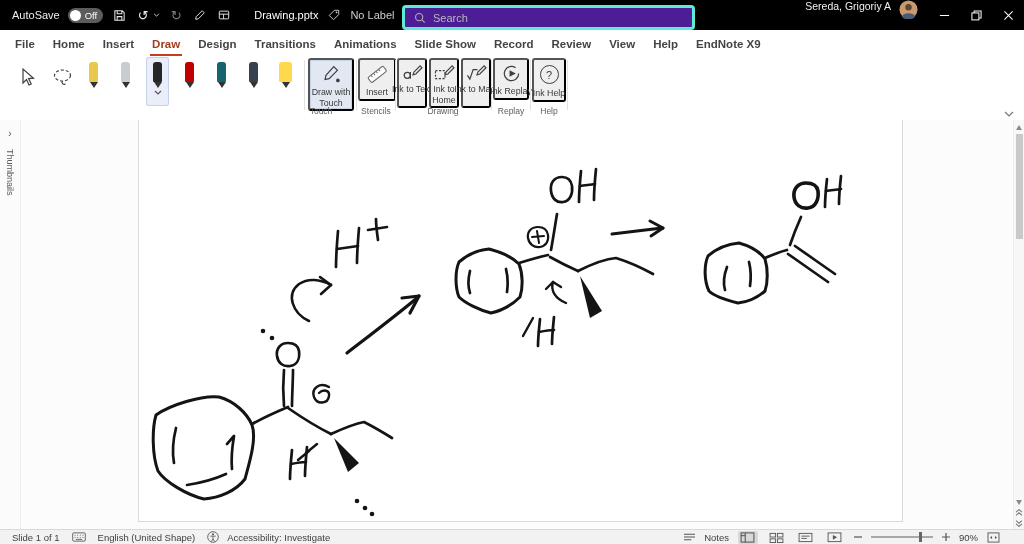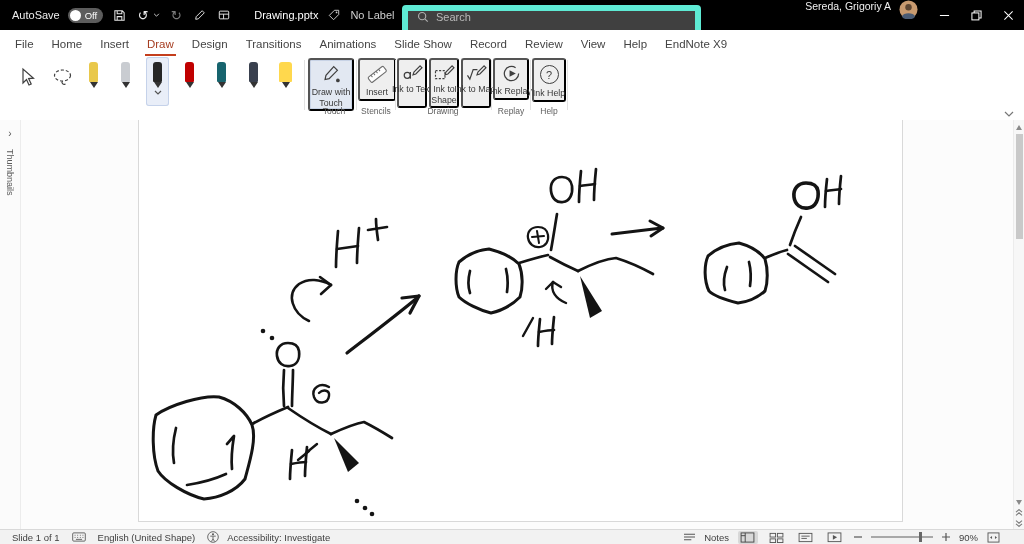--- a/index.html
+++ b/index.html
@@ -12,30 +12,30 @@
   .tb-left{display:flex;align-items:center;gap:8px;padding-left:12px;white-space:nowrap;}
   .glyph{font-family:"DejaVu Sans",sans-serif;}
   .toggle{display:flex;align-items:center;background:#5c5c5c;border-radius:8px;height:15px;padding:0 6px 0 2px;gap:4px;}
   .knob{width:11px;height:11px;border-radius:50%;background:#fff;}
   .toggle-text{font-size:9.5px;color:#fff;}
   .tb-icon{display:flex;align-items:center;justify-content:center;width:16px;height:18px;color:#e8e8e8;font-size:13px;}
   .tb-icon.disabled{color:#7a7a7a;}
   .tb-caret{margin-left:-6px;color:#cfcfcf;}
   .tb-file{color:#fff;margin-left:14px;}
   .tb-dim{color:#cfcfcf;}
-  .searchbox{position:absolute;left:402px;top:5px;width:278px;height:19px;background:#404040;
-             border:6px solid #5eead4;border-radius:4px;display:flex;gap:7px;
+  .searchbox{position:absolute;left:402px;top:5px;width:278px;height:19px;background:#4c1d95;
+             border:3px solid #5eead4;border-radius:4px;display:flex;align-items:center;gap:7px;
              padding-left:9px;color:#b9b9b9;font-size:11px;}
   .tb-right{position:absolute;right:0;top:0;height:30px;display:flex;align-items:flex-start;}
   .tb-user{font-size:10.5px;color:#f0f0f0;margin-right:8px;}
   .win-btn{width:32px;height:30px;display:flex;align-items:center;justify-content:center;}
   
   .tabrow{position:absolute;left:0;top:30px;width:100%;height:26px;background:#fff;display:flex;align-items:flex-end;}
   .tabs{display:flex;align-items:flex-end;padding-left:6px;}
-  .tab{padding:5px 9px 6px;font-size:11.5px;color:#444;position:relative;cursor:default;}
+  .tab{padding:5px 9px 6px;font-size:11.5px;color:#444;position:relative;cursor:default;font-weight:bold;}
   .tab.active{color:#a53d21;}
   .tab.active::after{content:"";position:absolute;left:7px;right:7px;bottom:0;height:2.5px;background:#c43e1c;}
   .ribbon-actions{position:absolute;right:8px;top:33px;display:flex;align-items:center;gap:7px;}
   .rb-btn{display:flex;align-items:center;gap:5px;height:21px;padding:0 8px;border:1px solid #c9c9c9;
           border-radius:4px;background:#fff;font-size:10.5px;color:#333;}
   .rec-dot{width:7px;height:7px;border:2px solid #454545;border-radius:50%;}
   .comment-btn{display:flex;align-items:center;margin:0 6px;}
   .share-btn{display:flex;align-items:center;gap:7px;height:21px;background:#c43e1c;color:#fff;
              border-radius:4px;padding:0 7px 0 10px;font-size:10.5px;}
   .share-sep{width:1px;height:13px;background:rgba(255,255,255,.45);}
@@ -298,21 +298,21 @@
             <path d="M9.8 9.5 v7" stroke="#3f3f3f" stroke-width="1.3"></path>
             <path d="M20 3 l2 2 -6.5 6.5 -3 1 1-3 z" fill="none" stroke="#3f3f3f" stroke-width="1.2"></path>
           </svg>
         <span class="lbl">Ink to Text</span>
       </button>
       <button class="big-btn" style="width:30px">
         <svg viewBox="0 0 24 20" width="23" height="19">
             <rect x="2.5" y="8" width="10" height="8.5" fill="none" stroke="#3f3f3f" stroke-width="1.2" stroke-dasharray="2.2 1.6"></rect>
             <path d="M20 3 l2 2 -6.5 6.5 -3 1 1-3 z" fill="none" stroke="#3f3f3f" stroke-width="1.2"></path>
           </svg>
-        <span class="lbl">Ink to Shape</span>
+        <span class="lbl">Ink to Home</span>
       </button>
       <button class="big-btn" style="width:30px">
         <svg viewBox="0 0 24 20" width="23" height="19">
             <path d="M2.5 13 l2.5 4 3.5-10 h4.5" fill="none" stroke="#3f3f3f" stroke-width="1.3"></path>
             <path d="M20 3 l2 2 -6.5 6.5 -3 1 1-3 z" fill="none" stroke="#3f3f3f" stroke-width="1.2"></path>
           </svg>
         <span class="lbl">Ink to Math</span>
       </button>
     </div>
 
@@ -330,21 +330,21 @@
 
     <button class="big-btn" style="left:532px;width:34px">
       <span class="help-circ">
           <i style="font-style:normal">?</i>
         </span>
       <span class="lbl">Ink Help</span>
     </button>
 
     <div class="vdiv" style="left:567px"></div>
 
-    <div class="grp-label" style="left:309px;width:50px">Touch</div>
+    <div class="grp-label" style="left:296px;width:50px">Touch</div>
     <div class="grp-label" style="left:356px;width:40px">Stencils</div>
     <div class="grp-label" style="left:395px;width:96px">Drawing</div>
     <div class="grp-label" style="left:491px;width:40px">Replay</div>
     <div class="grp-label" style="left:530px;width:38px">Help</div>
 
     <span class="ribbon-collapse">
       <svg viewBox="0 0 10 6" width="10" height="6">
           <path d="M1 1 L5 5 L9 1" fill="none" stroke="#777" stroke-width="1.2"></path>
         </svg>
     </span>

